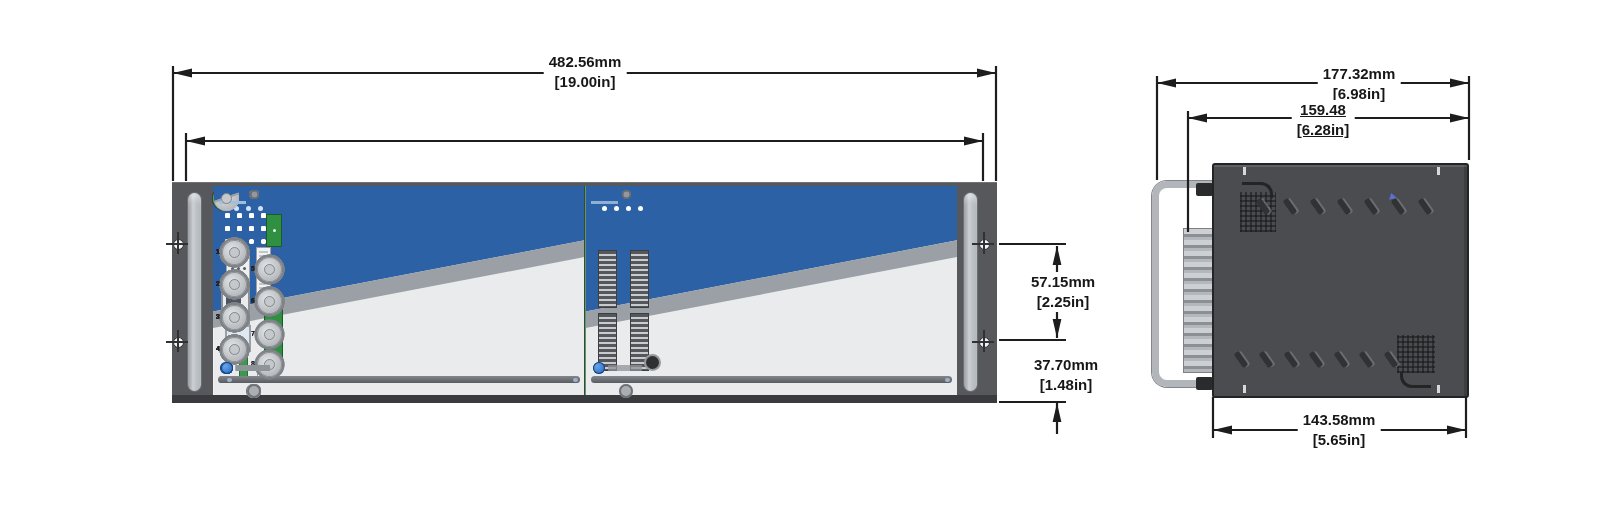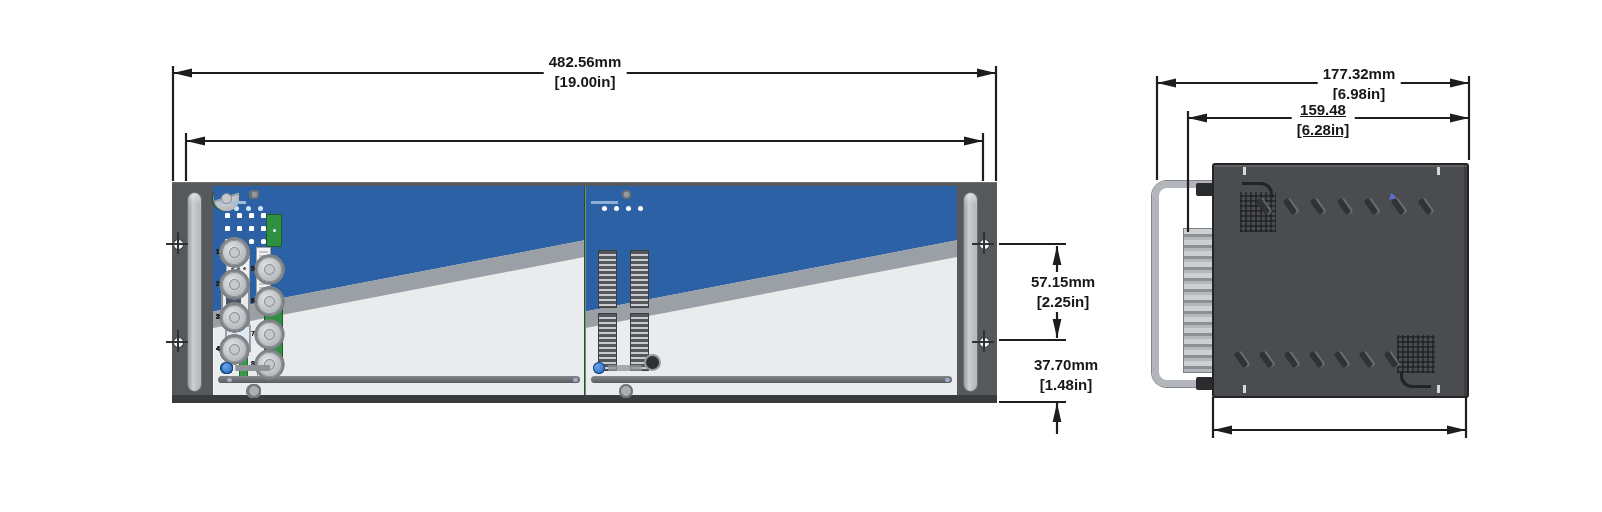--- a/index.html
+++ b/index.html
@@ -454,13 +454,17 @@
     <div>[1.48in]</div>
   </div>
   <div class="dimlabel" style="left:1323px;top:64px;margin-left:36px;">
     <div>177.32mm</div>
     <div>[6.98in]</div>
   </div>
   <div class="dimlabel" style="left:1323px;top:100px;text-decoration:underline;">
     <div>159.48</div>
     <div>[6.28in]</div>
   </div>
+  <div class="dimlabel" style="left:1339px;top:410px;">
+    <div>143.58mm</div>
+    <div>[5.65in]</div>
+  </div>
 </div>
 
 </body></html>

